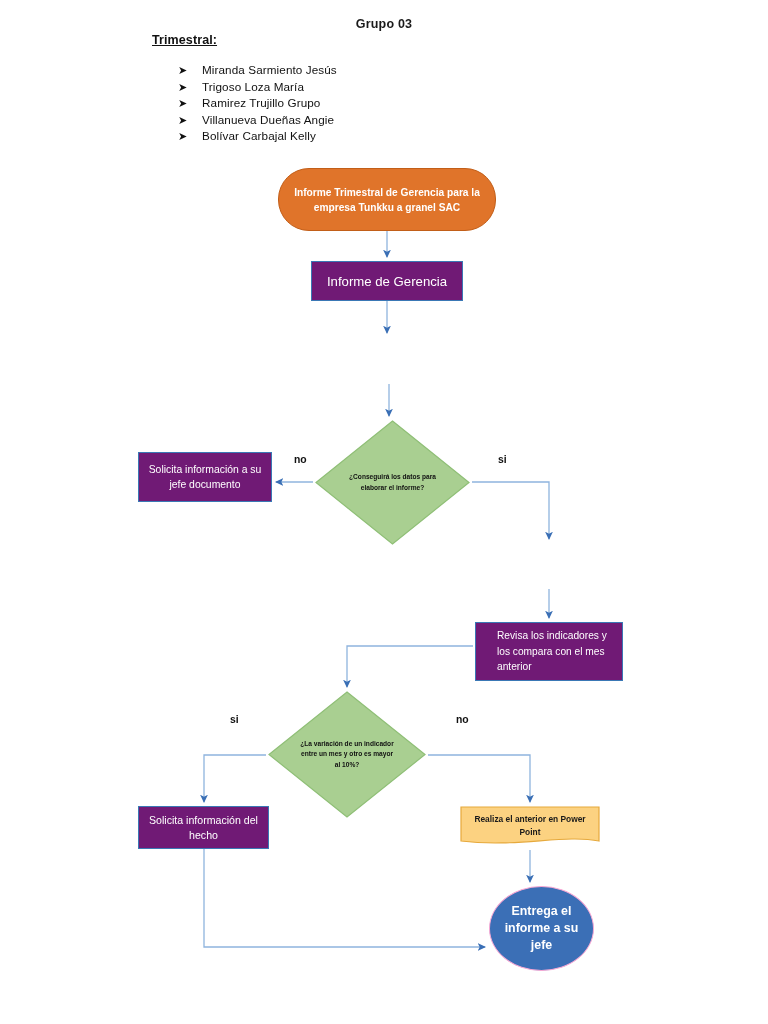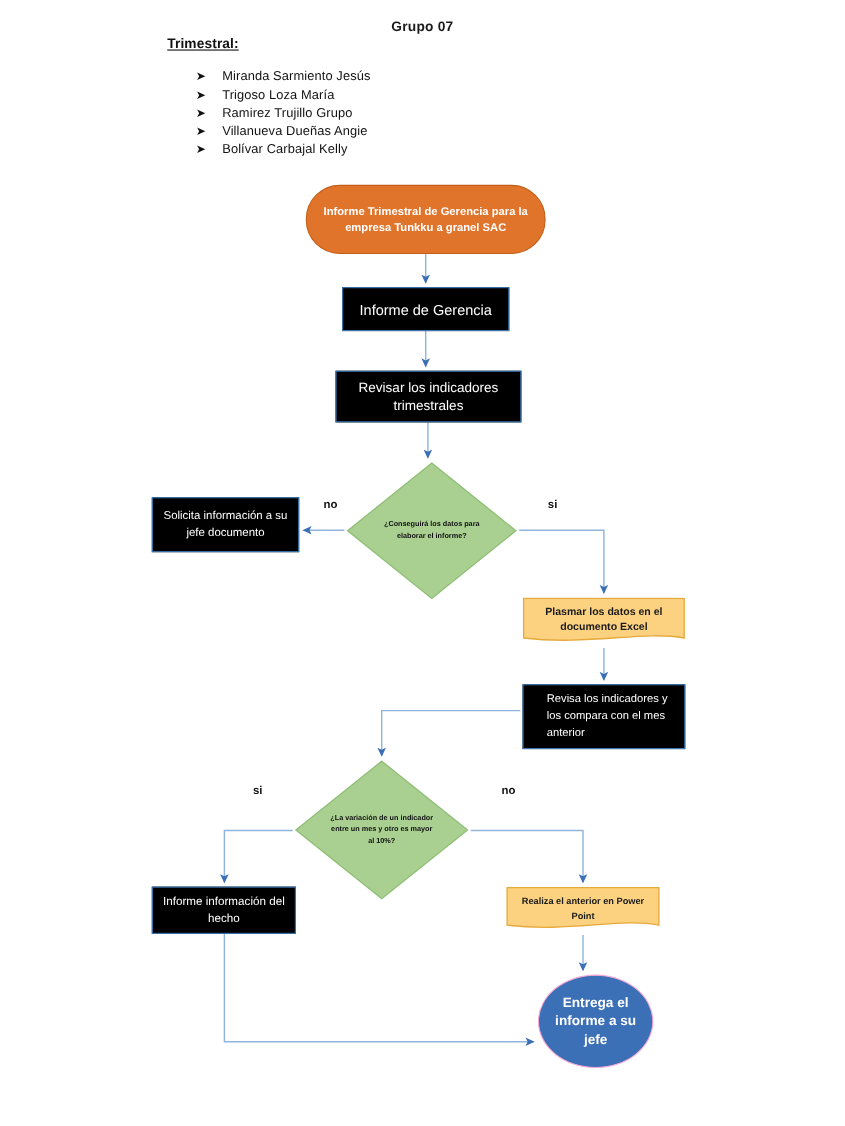--- a/index.html
+++ b/index.html
@@ -108,21 +108,21 @@
     border: 1px solid #C25E18;
     border-radius: 31px;
     color: #ffffff;
     font-size: 10.2px;
     font-weight: bold;
     line-height: 15px;
   }
 
   
   .proc {
-    background: #000000;
+    background: #701a75;
     border: 1px solid #3A78B5;
     color: #ffffff;
   }
   .n-informe {
     left: 311px;
     top: 261px;
     width: 152px;
     height: 40px;
     font-size: 13.2px;
     line-height: 17px;
@@ -264,21 +264,21 @@
   .lbl-no1 { left: 294px; top: 454px; }
   .lbl-si1 { left: 498px; top: 454px; }
   .lbl-si2 { left: 230px; top: 714px; }
   .lbl-no2 { left: 456px; top: 714px; }
 </style>
 </head>
 <body>
 
 <div id="page">
 
-  <div class="doc-title">Grupo 07</div>
+  <div class="doc-title">Grupo 03</div>
 
   <div class="members-heading">Trimestral:</div>
 
   <div class="members-list">
     <div class="member-row">
       <span class="member-bullet">➤</span>
       <span class="member-label">Miranda Sarmiento Jesús</span>
     </div>
     <div class="member-row">
       <span class="member-bullet">➤</span>
@@ -333,55 +333,46 @@
     </svg>
 
     <div class="node n-start">
       <span class="txt">Informe Trimestral de Gerencia para la empresa Tunkku a granel SAC</span>
     </div>
 
     <div class="node proc n-informe">
       <span class="txt">Informe de Gerencia</span>
     </div>
 
-    <div class="node proc n-revisar">
-      <span class="txt">Revisar los indicadores trimestrales</span>
-    </div>
 
     <div class="node decision n-dec1">
       <svg class="dia" viewBox="0 0 155 125" preserveAspectRatio="none">
         <polygon points="77.5,1 154,62.5 77.5,124 1,62.5" fill="#A9CF91" stroke="#8FBF76" stroke-width="1.2"></polygon>
       </svg>
       <span class="txt">¿Conseguirá los datos para elaborar el informe?</span>
     </div>
 
     <div class="node proc n-solicita-jefe">
       <span class="txt">Solicita información a su jefe documento</span>
     </div>
 
-    <div class="node docshape n-excel">
-      <svg class="paper" viewBox="0 0 148 46" preserveAspectRatio="none">
-        <path d="M1,1 L147,1 L147,37 C110,30 60,44 1,37 Z" fill="#FCD281" stroke="#E6A93C" stroke-width="1.2"></path>
-      </svg>
-      <span class="txt">Plasmar los datos en el documento Excel</span>
-    </div>
 
     <div class="node proc n-revisa-compara">
       <span class="txt">Revisa los indicadores y los compara con el mes anterior</span>
     </div>
 
     <div class="node decision n-dec2">
       <svg class="dia" viewBox="0 0 158 127" preserveAspectRatio="none">
         <polygon points="79,1 157,63.5 79,126 1,63.5" fill="#A9CF91" stroke="#8FBF76" stroke-width="1.2"></polygon>
       </svg>
       <span class="txt">¿La variación de un indicador entre un mes y otro es mayor al 10%?</span>
     </div>
 
     <div class="node proc n-solicita-hecho">
-      <span class="txt">Informe información del hecho</span>
+      <span class="txt">Solicita información del hecho</span>
     </div>
 
     <div class="node docshape n-ppt">
       <svg class="paper" viewBox="0 0 140 44" preserveAspectRatio="none">
         <path d="M1,1 L139,1 L139,35 C104,28 56,42 1,35 Z" fill="#FCD281" stroke="#E6A93C" stroke-width="1.2"></path>
       </svg>
       <span class="txt">Realiza el anterior en Power Point</span>
     </div>
 
     <div class="node n-end">

